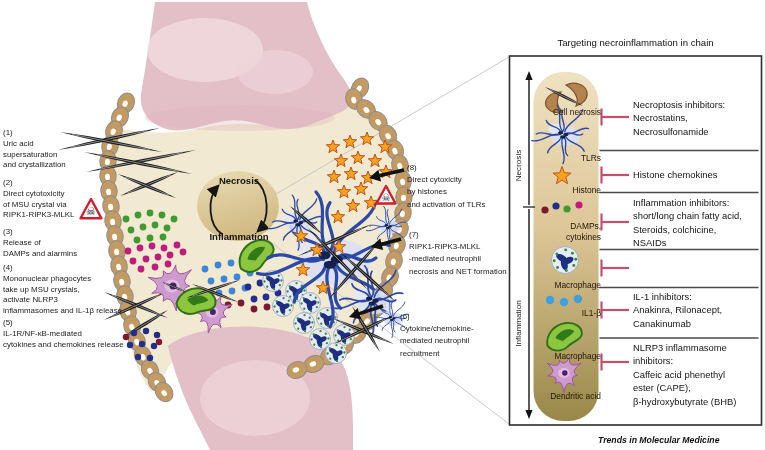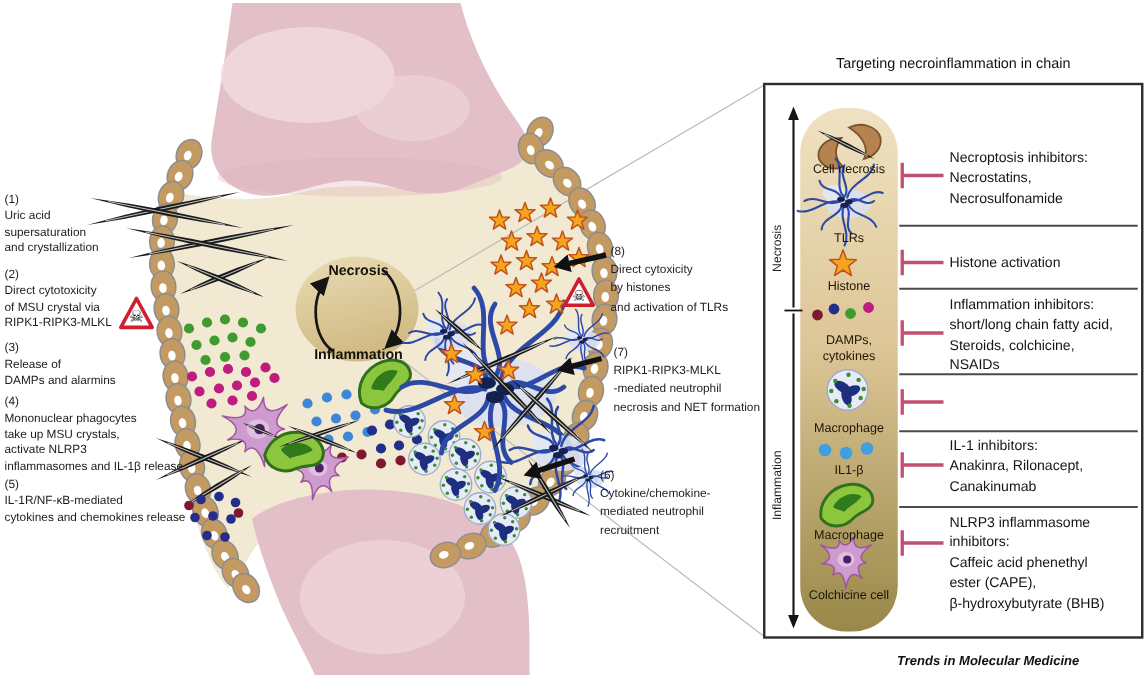--- a/index.html
+++ b/index.html
@@ -3,21 +3,21 @@
 <meta charset="utf-8">
 <style>
   html,body{margin:0;padding:0;background:#fff;}
   #stage{position:relative;width:765px;height:450px;background:#fff;overflow:hidden;
          font-family:"Liberation Sans",sans-serif;}
   #art{position:absolute;left:0;top:0;}
   .ann{position:absolute;white-space:pre;color:#1c1c1c;font-size:7.9px;}
   .ann-l{left:3px;line-height:10.8px;}
   .ann-r{line-height:12.2px;}
   .cyc{position:absolute;width:90px;text-align:center;font-size:9.5px;font-weight:600;color:#15120a;}
-  .clabel{position:absolute;left:531px;width:70px;text-align:center;font-size:8.4px;
+  .clabel{position:absolute;left:531px;width:70px;text-align:right;font-size:8.4px;
           line-height:11px;color:#221506;white-space:pre;}
   .inh{position:absolute;left:633px;width:130px;font-size:9.4px;line-height:13.4px;
        color:#141414;white-space:pre;}
   .vaxis{position:absolute;width:88px;text-align:center;font-size:8.1px;color:#222;
          transform:rotate(-90deg);}
   #panel-title{position:absolute;left:509px;top:37px;width:253px;text-align:center;
                font-size:9.6px;color:#101010;}
   #journal{position:absolute;left:598px;top:435px;width:164px;
            font-size:8.7px;font-weight:bold;font-style:italic;color:#111;}
 </style>
@@ -794,26 +794,26 @@
   <div class="vaxis" style="left:474px;top:319px">Inflammation</div>
 
   <div class="clabel" style="top:107px">Cell necrosis</div>
   <div class="clabel" style="top:153px">TLRs</div>
   <div class="clabel" style="top:185px">Histone</div>
   <div class="clabel" style="top:221px">DAMPs,
 cytokines</div>
   <div class="clabel" style="top:280px">Macrophage</div>
   <div class="clabel" style="top:308px">IL1-β</div>
   <div class="clabel" style="top:351px">Macrophage</div>
-  <div class="clabel" style="top:391px">Colchicine cell</div>
+  <div class="clabel" style="top:391px">Dendritic acid</div>
 
   <div class="inh" style="top:98px">Necroptosis inhibitors:
 Necrostatins,
 Necrosulfonamide</div>
-  <div class="inh" style="top:168px">Histone activation</div>
+  <div class="inh" style="top:168px">Histone chemokines</div>
   <div class="inh" style="top:196px">Inflammation inhibitors:
 short/long chain fatty acid,
 Steroids, colchicine,
 NSAIDs</div>
   <div class="inh" style="top:290px">IL-1 inhibitors:
 Anakinra, Rilonacept,
 Canakinumab</div>
   <div class="inh" style="top:341px">NLRP3 inflammasome
 inhibitors:
 Caffeic acid phenethyl

